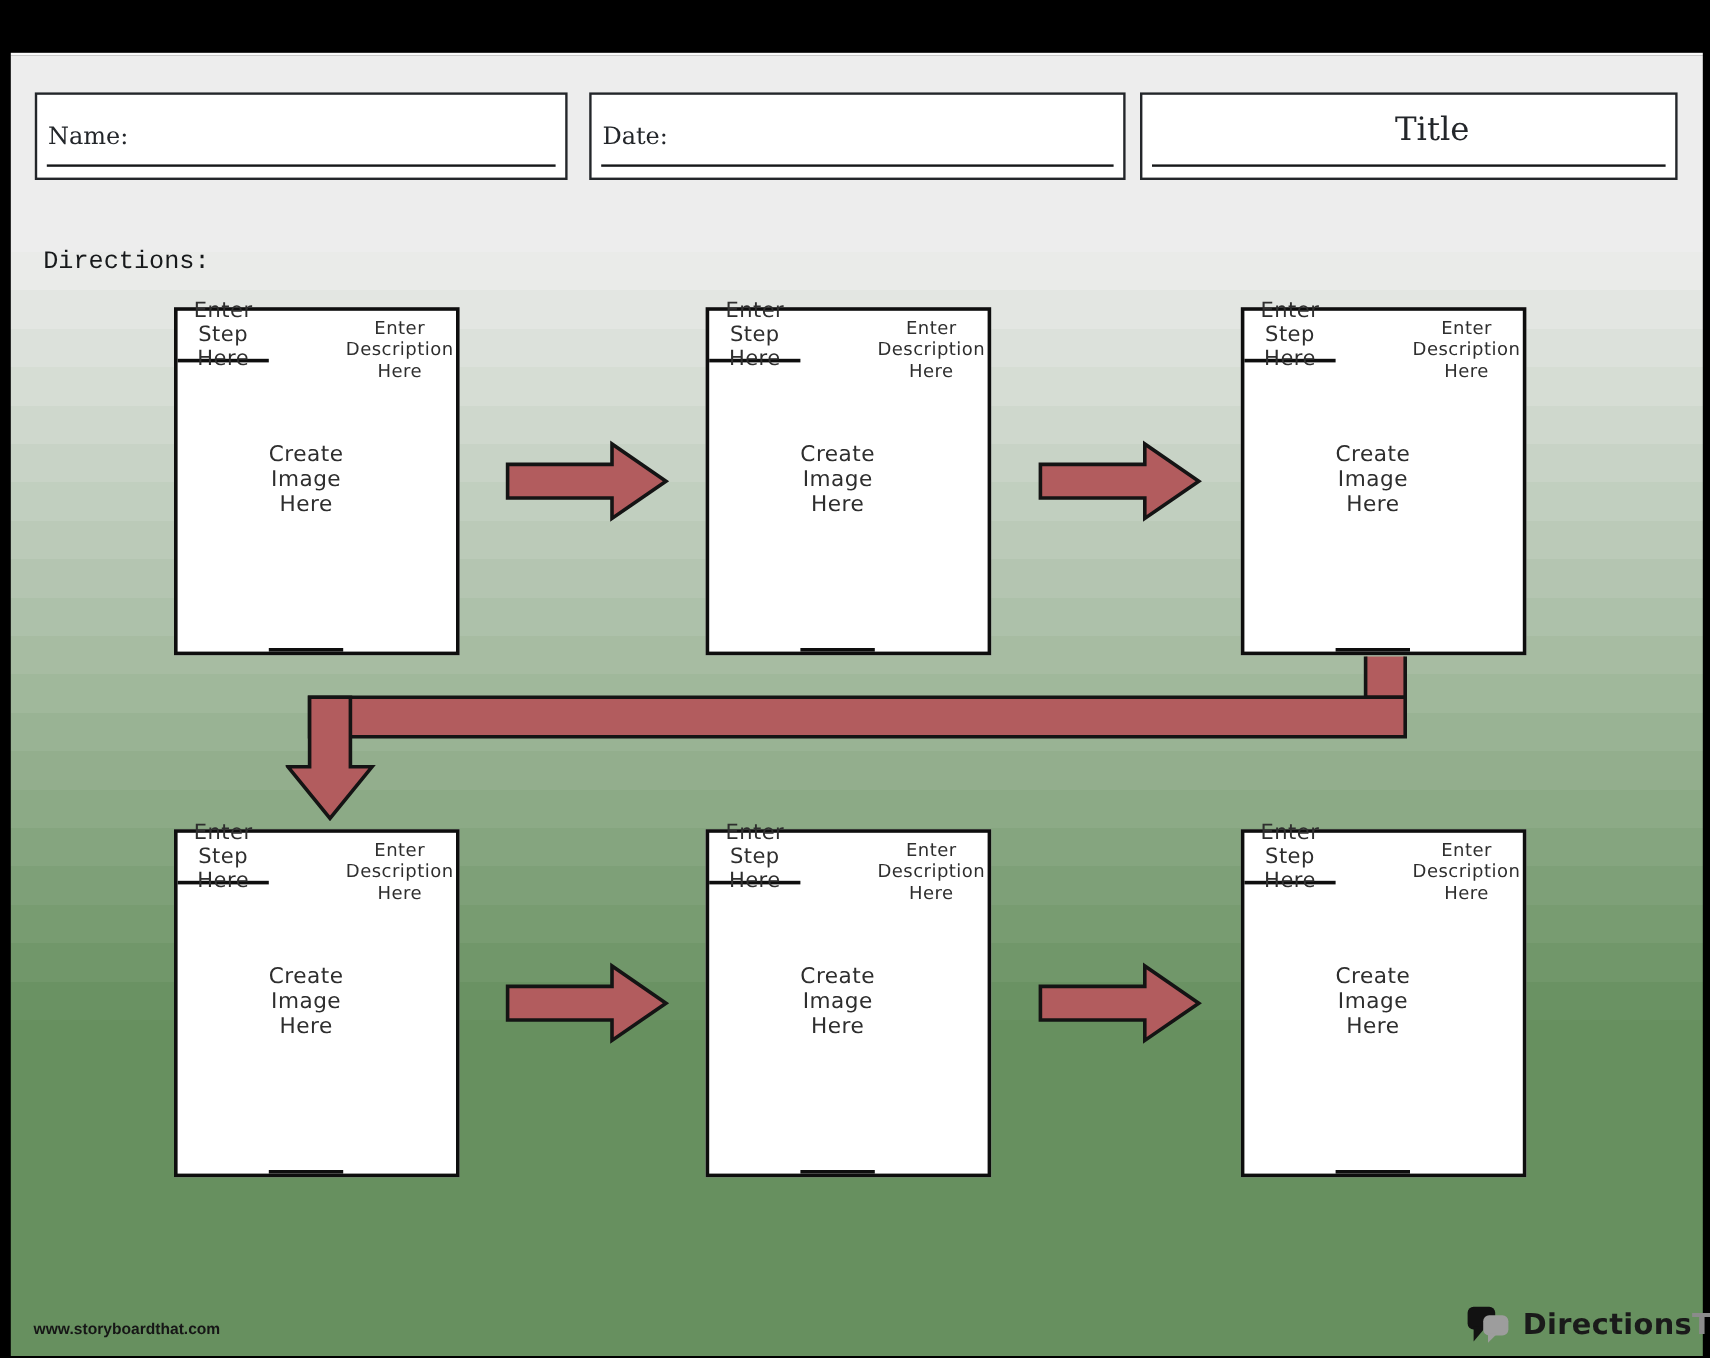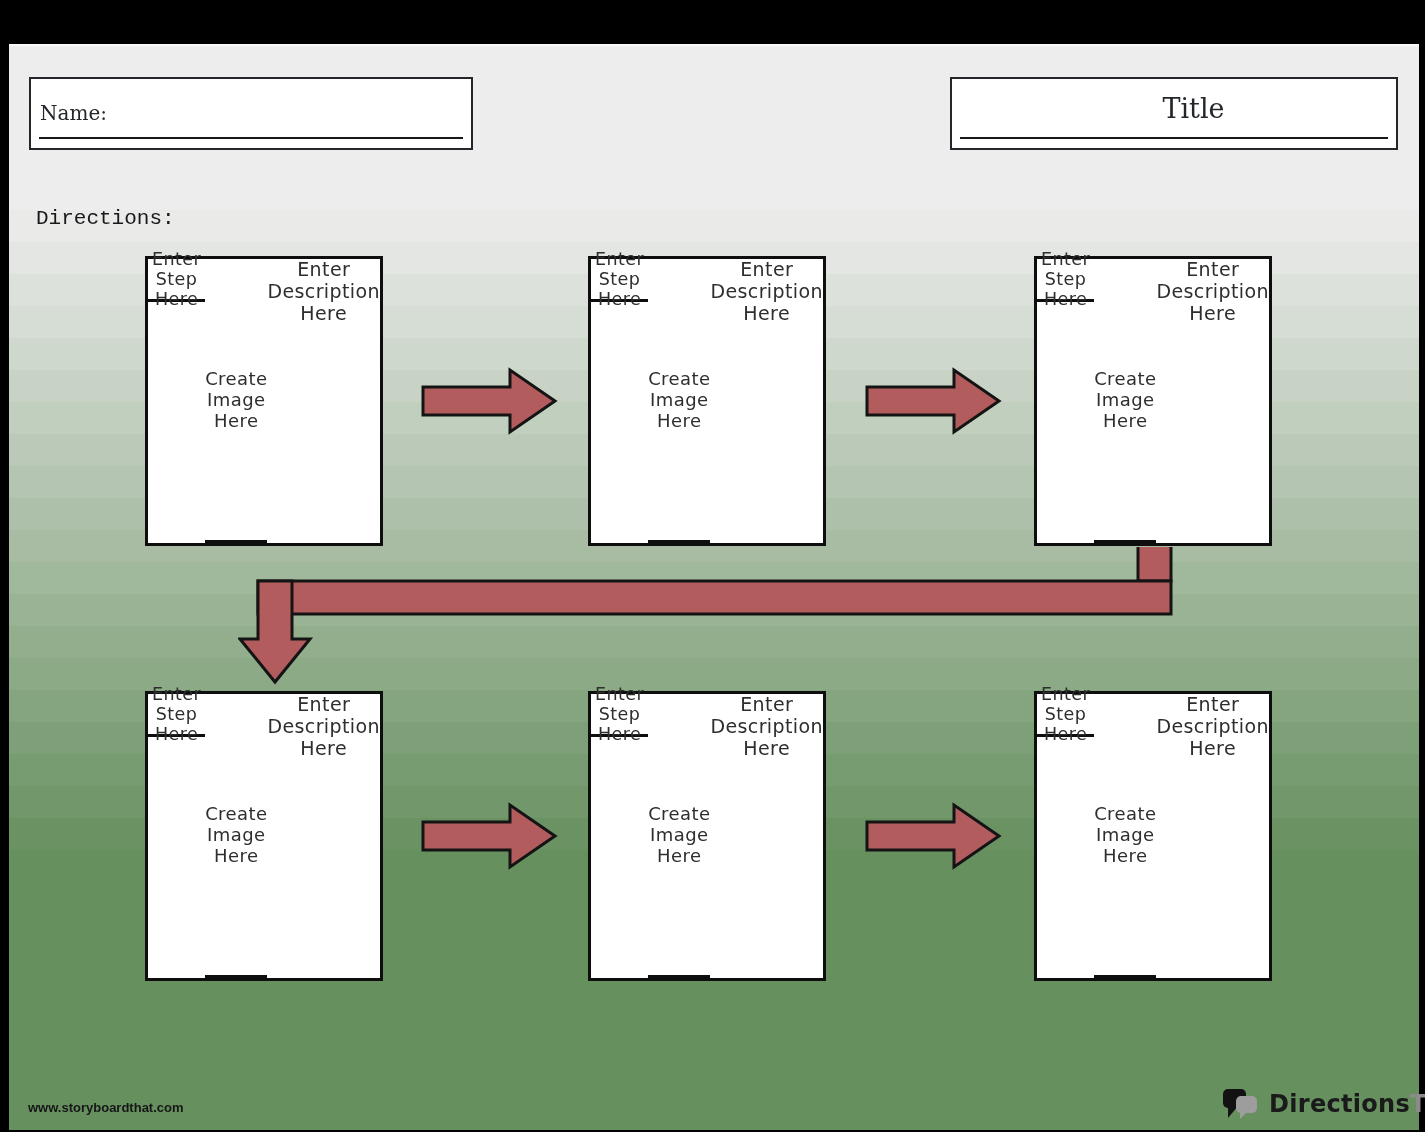--- a/index.html
+++ b/index.html
@@ -63,21 +63,21 @@
   .card-step{
     height:43px;border-bottom:3px solid #0e0e0e;box-sizing:border-box;
     display:flex;align-items:center;justify-content:center;font-size:17.5px;
   }
   .card-image{
     flex:1;border-bottom:3px solid #0e0e0e;box-sizing:border-box;
     display:flex;align-items:center;justify-content:center;font-size:18px;
   }
   .card-desc{
     height:63px;display:flex;align-items:center;justify-content:center;
-    font-size:19px;
+    font-size:15px;
   }
   svg.arrow{position:absolute;overflow:hidden;}
   svg.arrow polygon{stroke:#141414;stroke-width:3;stroke-linejoin:miter;}
   .website{
     position:absolute;left:19px;top:1054px;
     font-size:13px;font-weight:bold;color:#161616;letter-spacing:0px;
     font-family:"Liberation Sans", sans-serif;
   }
   .logo{
     position:absolute;top:1037px;left:1213px;width:180px;height:42px;
@@ -90,20 +90,24 @@
   .logo-secondary{color:#8b8b8b;font-weight:600;}
   .bubbles{margin-right:7px;flex:0 0 auto;}
 </style>
 </head>
 <body>
 
 <div class="page">
 
   <div class="field-box" style="left:20px;top:31px;width:444px">
     <span class="field-label">Name:</span>
+    <div class="field-line"></div>
+  </div>
+  <div class="field-box" style="left:482px;top:31px;width:447px">
+    <span class="field-label">Date:</span>
     <div class="field-line"></div>
   </div>
   <div class="field-box title-box" style="left:941px;top:31px;width:448px">
     <span class="field-label">Title</span>
     <div class="field-line"></div>
   </div>
 
   <div class="directions">Directions:</div>
 
   <div class="card" style="left:136px;top:210px">

